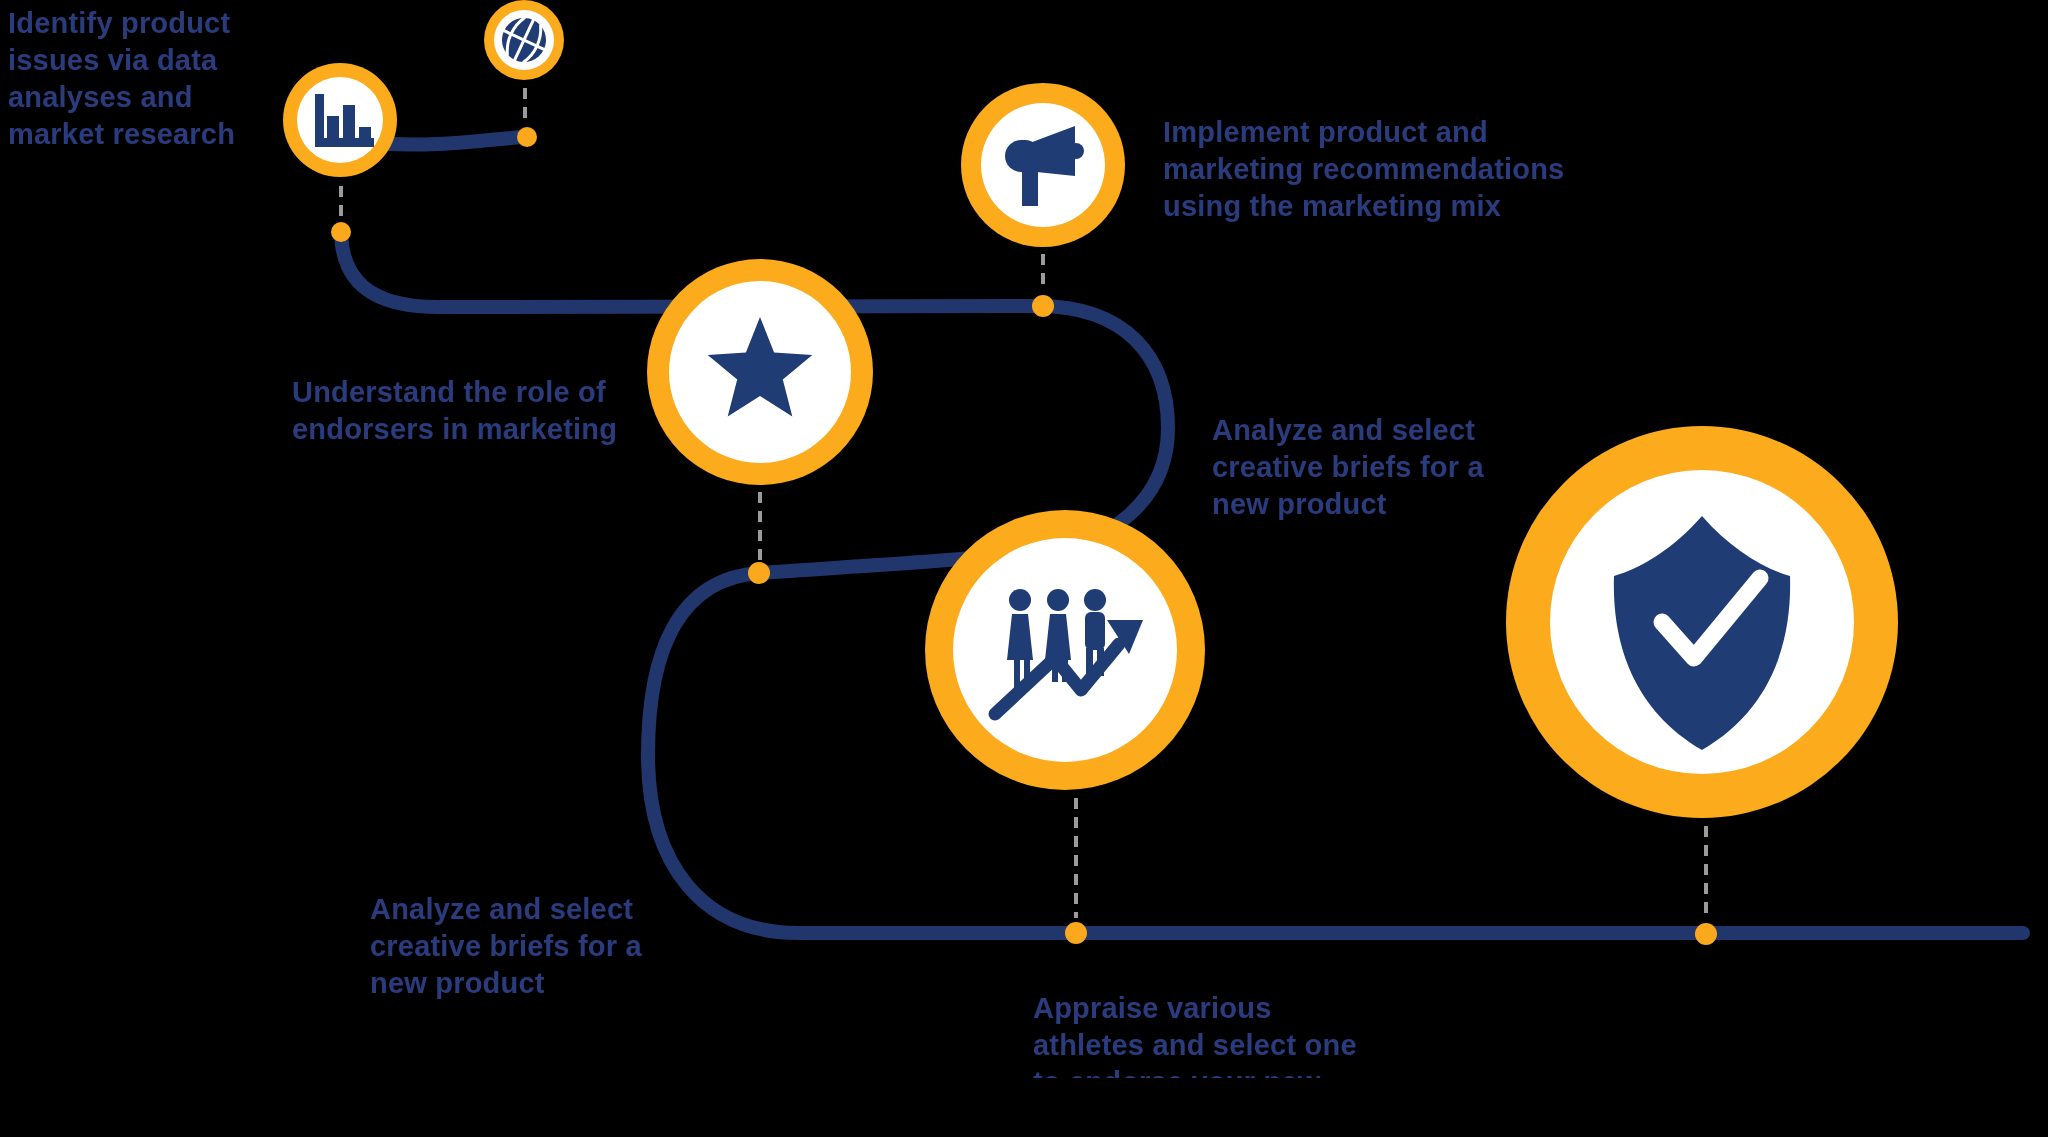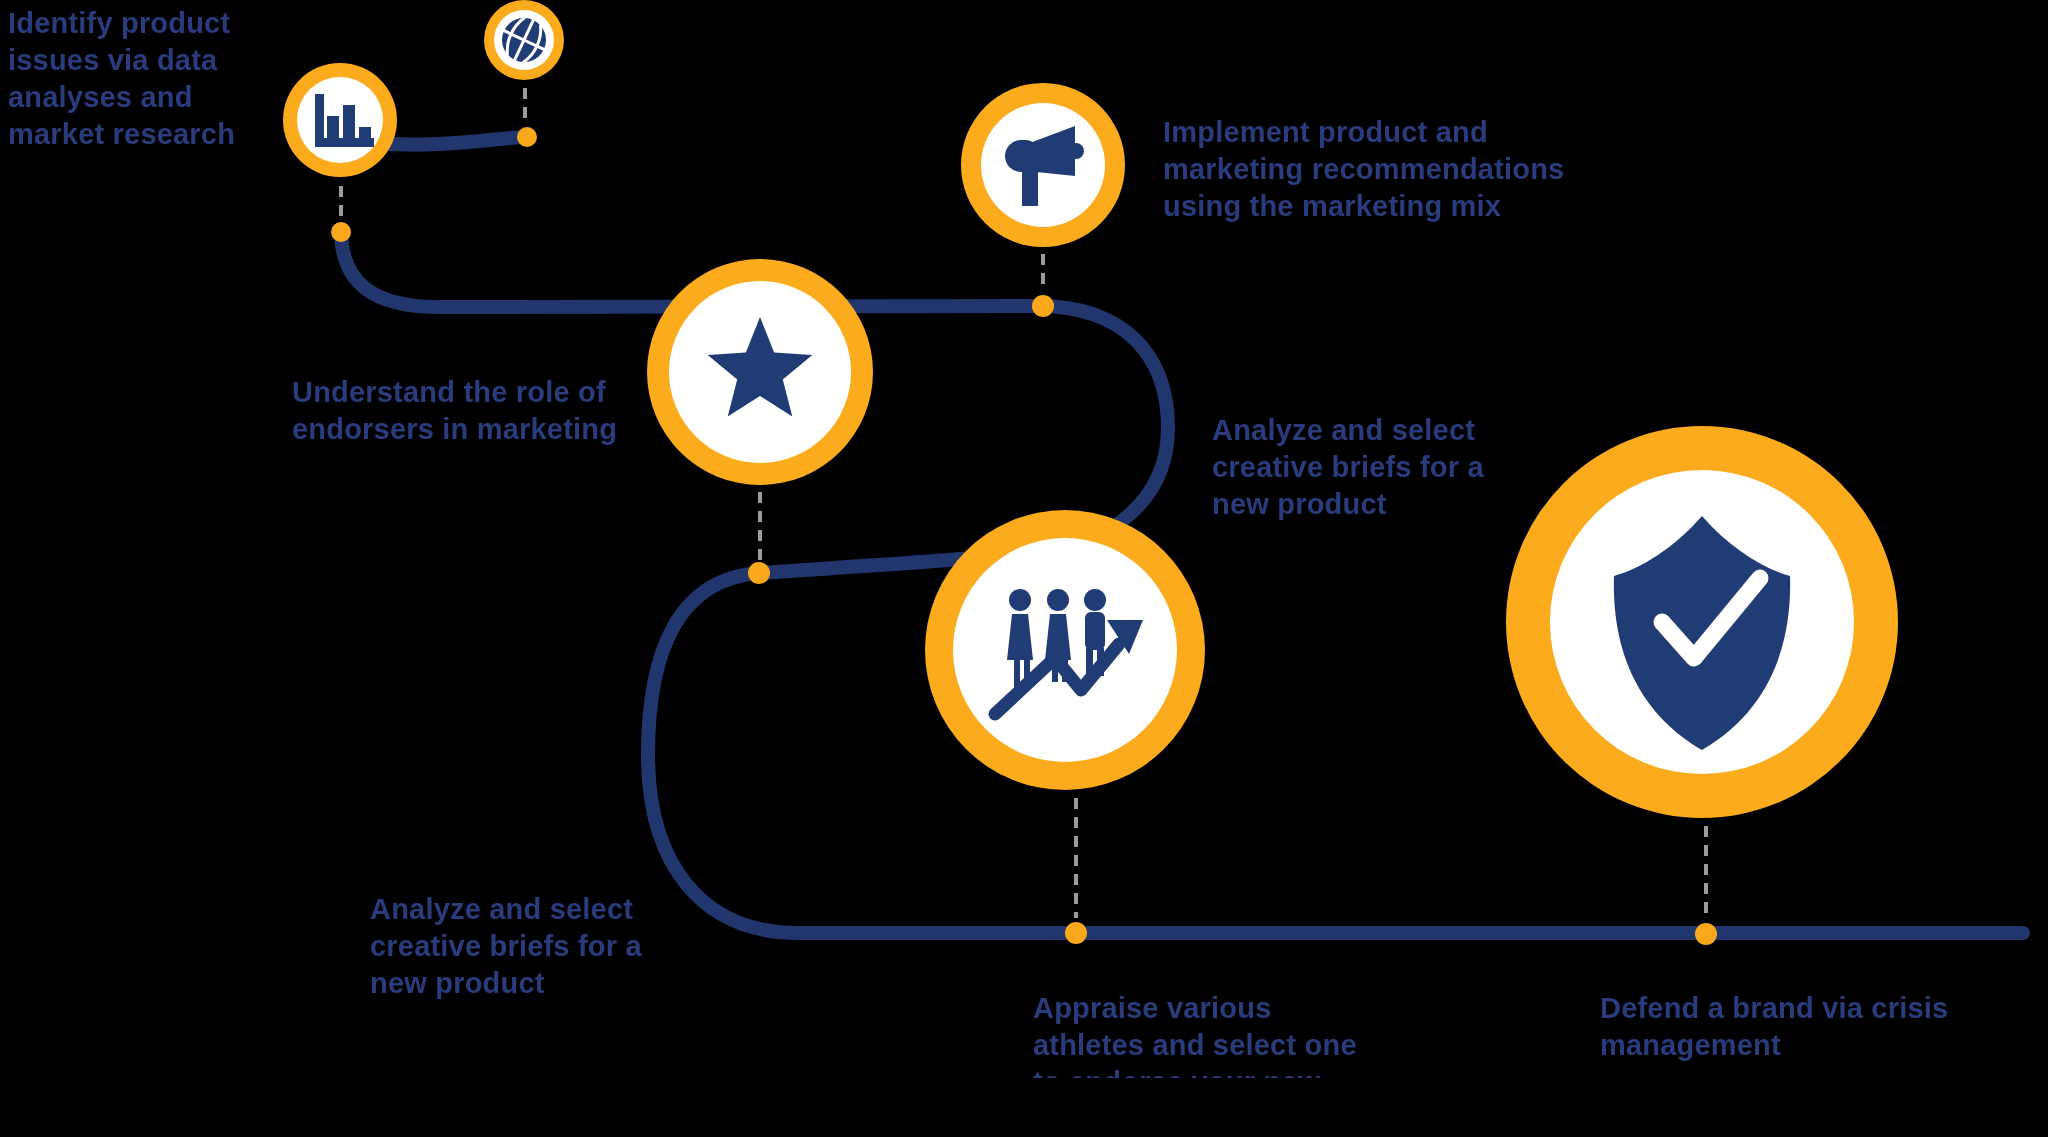--- a/index.html
+++ b/index.html
@@ -148,15 +148,13 @@
   <div class="label" id="lb-analyze-right">Analyze and select
 creative briefs for a
 new product</div>
   <div class="label" id="lb-analyze-bottom">Analyze and select
 creative briefs for a
 new product</div>
   <div class="label" id="lb-appraise">Appraise various
 athletes and select one
 to endorse your new
 product</div>
-  <div class="label" id="lb-defend">Defend a brand via crisis
-management</div>
 </div>
 
 </body></html>

